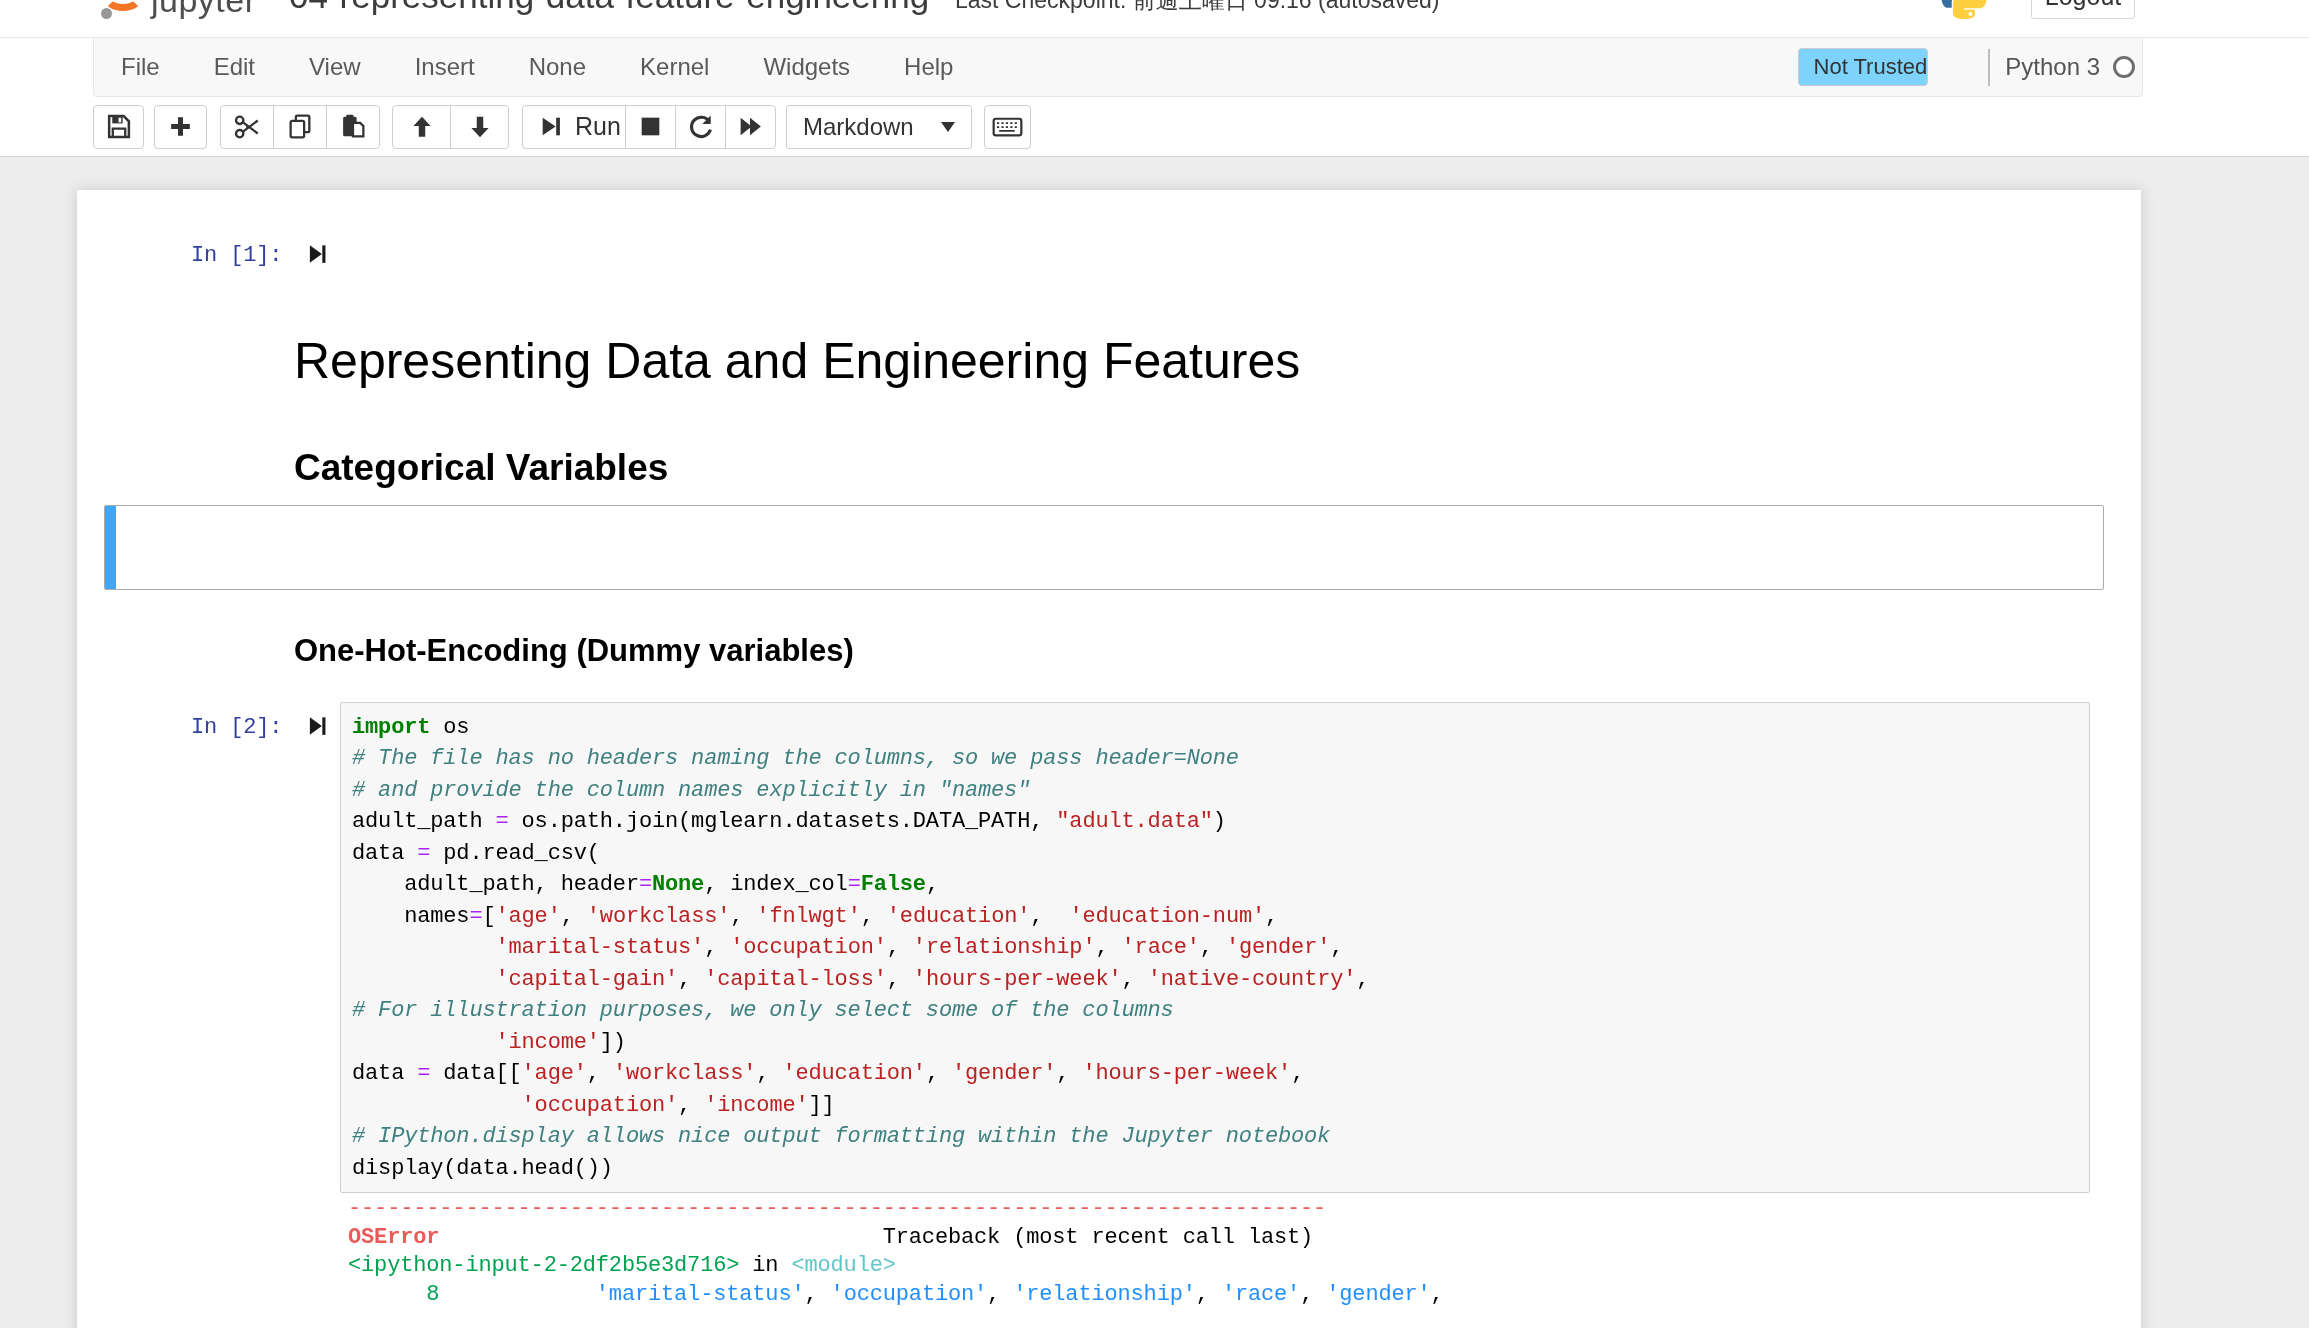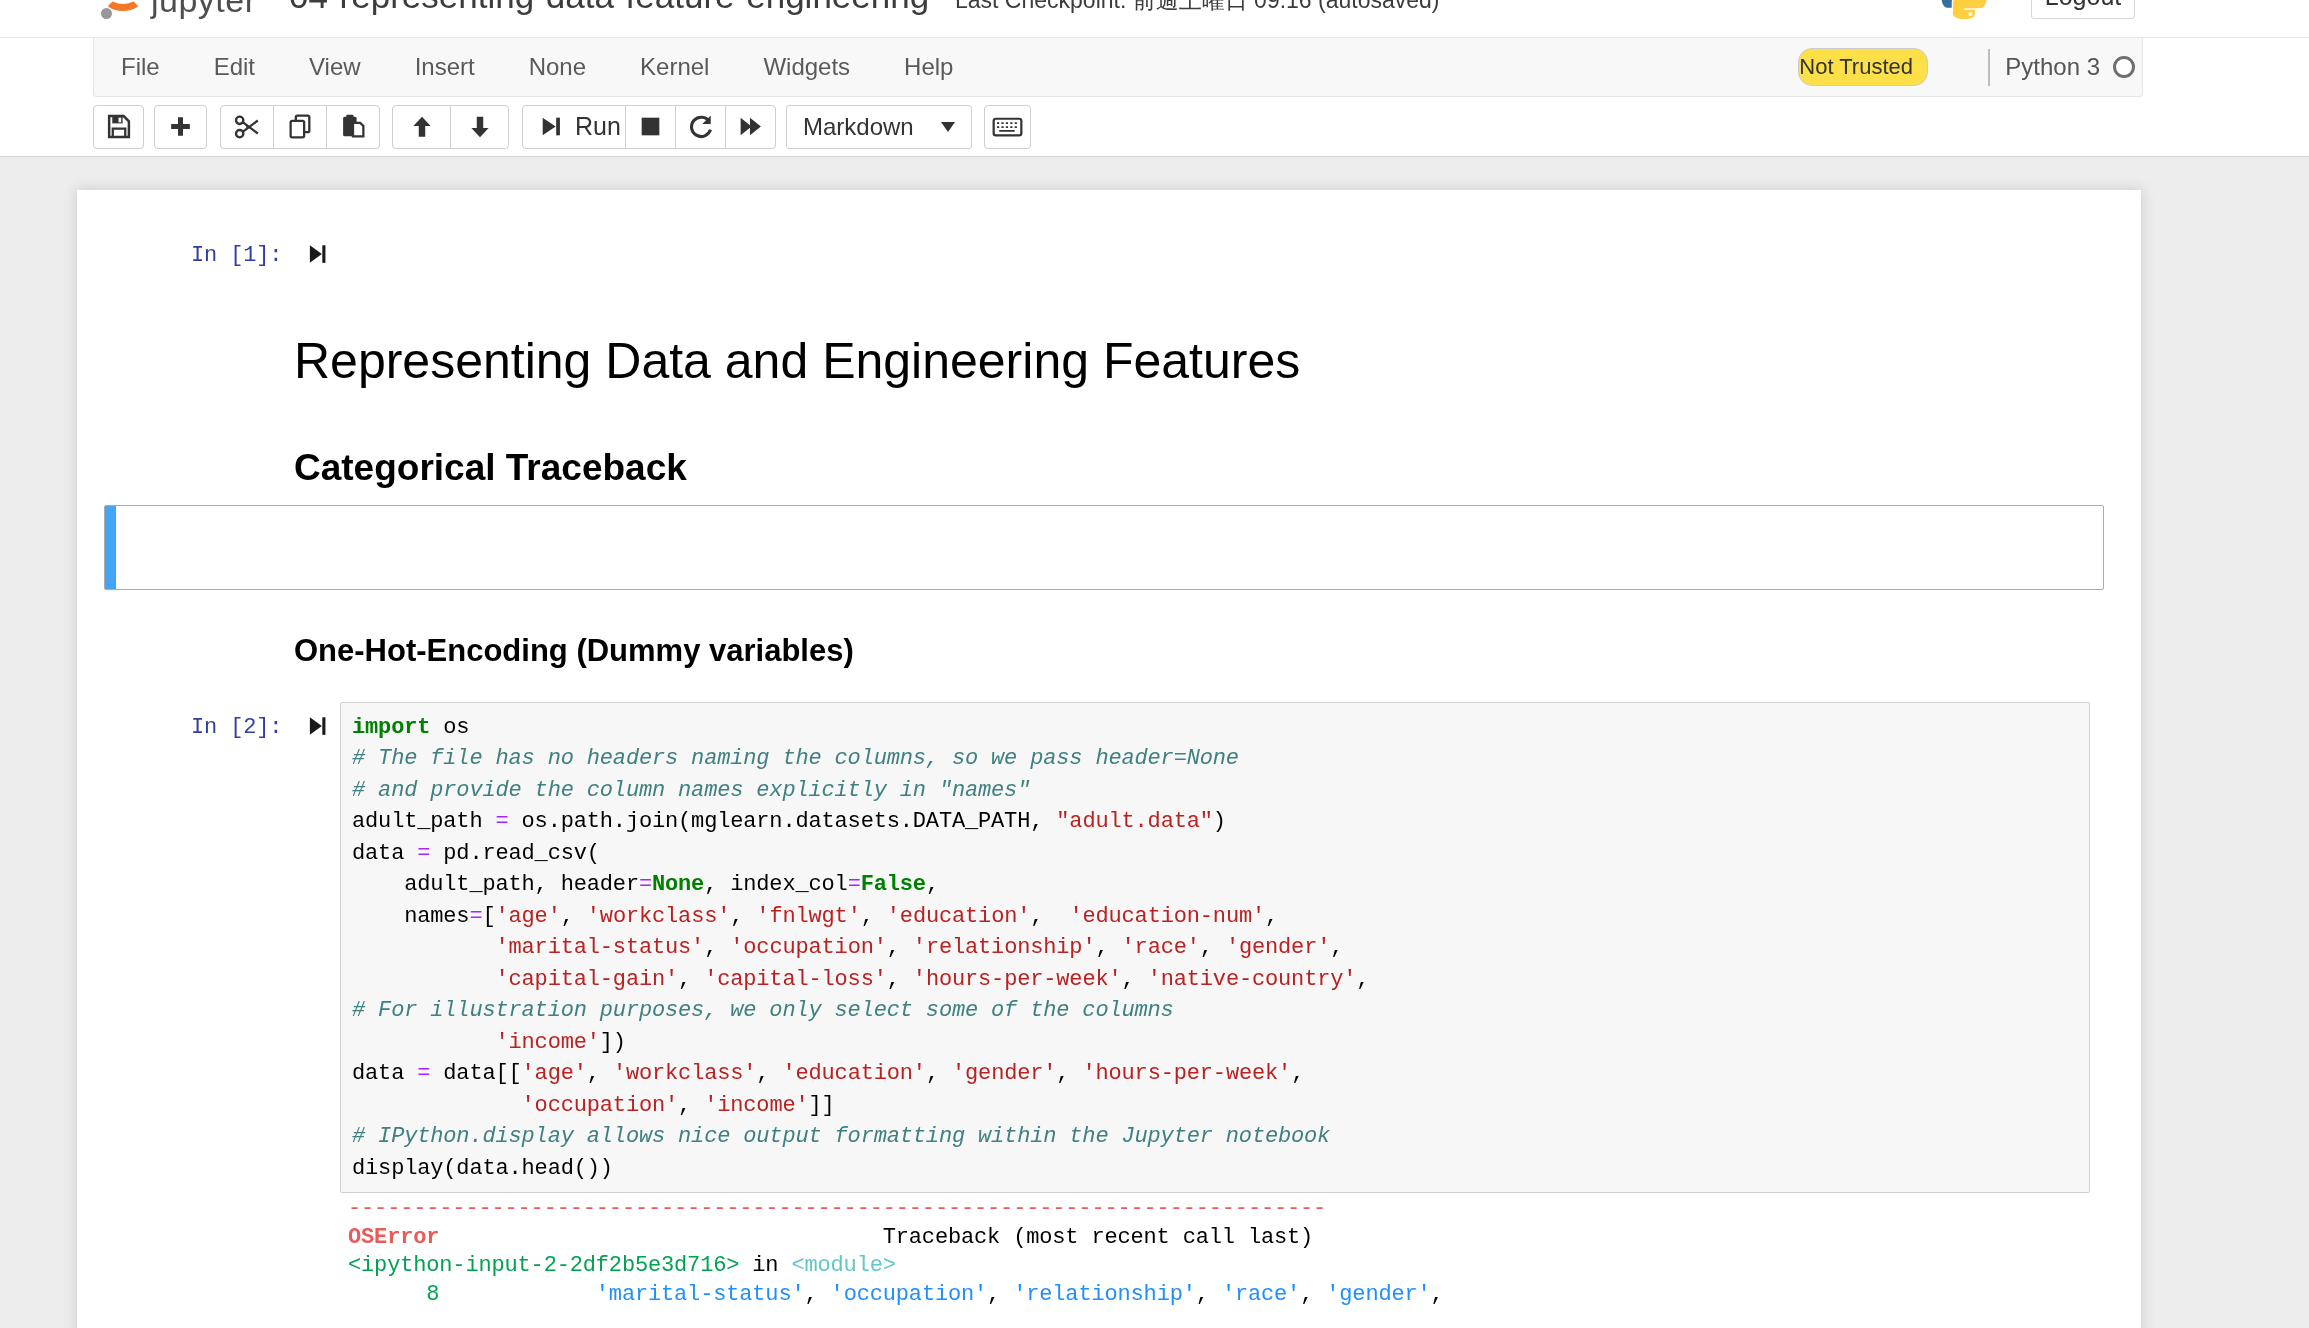--- a/index.html
+++ b/index.html
@@ -26,22 +26,22 @@
 
   
   #menubar { margin-left: 93px; width: 2050px; height: 59px; background: #f8f8f8;
     border: 1px solid #e7e7e7; border-top: none; border-radius: 0 0 4px 4px;
     display: flex; align-items: center; }
   #menubar ul { list-style: none; display: flex; height: 100%; }
   #menubar li { height: 100%; }
   #menubar li span { display: block; padding: 0 27px; font-size: 24px; color: #5a5a5a;
     line-height: 57px; cursor: pointer; }
   .menu-right { margin-left: auto; display: flex; align-items: center; }
-  .not-trusted { height: 38px; width: 130px; border: 1px solid #cccccc; border-radius: 14px;
-    background: #fde047; font-size: 22px; color: #333; text-align: left; line-height: 36px;
+  .not-trusted { height: 38px; width: 130px; border: 1px solid #cccccc; border-radius: 4px;
+    background: #7dd3fc; font-size: 22px; color: #333; text-align: right; line-height: 36px;
     margin-right: 60px; }
   .menu-divider { width: 2px; height: 37px; background: #bdbdbd; margin-right: 15px; }
   .kernel-name { font-size: 24px; color: #555; margin-right: 13px; }
   .kernel-circle { width: 22px; height: 22px; border: 3px solid #6f6f6f;
     border-radius: 50%; background: #fff; margin-right: 7px; }
 
   
   #toolbar { height: 60px; background: #fff; padding-left: 93px; display: flex;
     align-items: center; border-bottom: 1px solid #d4d4d4; }
   .btn-group { display: flex; }
@@ -246,21 +246,21 @@
   <div id="notebook-container">
       <div class="code-cell  first-cell">
         <div class="prompt-col">In [1]:<span class="run-marker"><svg width="24" height="24" viewBox="0 0 26 26">
               <use href="#ic-runmarker"></use>
             </svg></span></div>
       </div>
       <div class="text-cell cell-m1">
         <div class="md-h1">Representing Data and Engineering Features</div>
       </div>
       <div class="text-cell cell-m2">
-        <div class="md-h2">Categorical Traceback</div>
+        <div class="md-h2">Categorical Variables</div>
       </div>
       <div class="selected-cell ">
         <div class="sel-bar"></div>
       </div>
       <div class="text-cell cell-m3">
         <div class="md-h3">One-Hot-Encoding (Dummy variables)</div>
       </div>
       <div class="code-cell cell-m4">
         <div class="prompt-col">In [2]:<span class="run-marker"><svg width="24" height="24" viewBox="0 0 26 26">
               <use href="#ic-runmarker"></use>

